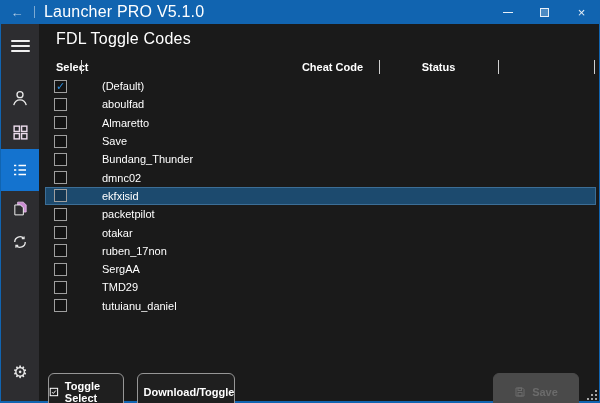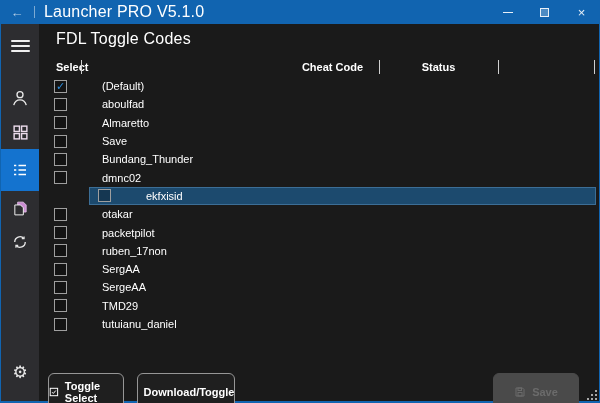--- a/index.html
+++ b/index.html
@@ -57,21 +57,21 @@
   .col-label { position: absolute; top: 1px; }
   .col-select { left: 17px; }
   .col-cheatcode { left: 26px; width: 298px; text-align: right; }
   .col-status { left: 340px; width: 119px; text-align: center; }
   .hdr-divider { position: absolute; top: 0; width: 1px; height: 14px; background: #cfcfcf; }
   .hd-1 { left: 42px; } .hd-2 { left: 340px; } .hd-3 { left: 459px; } .hd-4 { left: 555px; }
 
   
   #cheat-code-list { position: absolute; top: 53px; left: 6px; right: 3px; }
   .row { position: relative; height: 18.3px; display: flex; align-items: center; border: 1px solid transparent; }
-  .row.selected { background: var(--selected-row, #1c4a6e); border-color: var(--selected-border, #3c6e96); margin-left: 44px; }
+  .row.selected { background: var(--selected-row, #1c4a6e); border-color: var(--selected-border, #3c6e96); }
   .checkbox {
     position: absolute; left: 8px; width: 13px; height: 13px;
     border: 1px solid #9f9f9f; background: rgba(0,0,0,0.25);
     display: flex; align-items: center; justify-content: center;
     color: var(--check, #2e8fdf); font-size: 11px; font-weight: bold; line-height: 1;
   }
   .row-label { position: absolute; left: 56px; color: #ffffff; font-size: 11px; }
 
   
   .footer-btn {
@@ -206,42 +206,38 @@
     <span class="row-label">dmnc02</span>
   </div>
 
   <div class="row selected">
     <span class="checkbox"></span>
     <span class="row-label">ekfxisid</span>
   </div>
 
   <div class="row">
     <span class="checkbox"></span>
+    <span class="row-label">packetpilot</span>
+  </div>
+
+  <div class="row">
+    <span class="checkbox"></span>
     <span class="row-label">otakar</span>
   </div>
 
   <div class="row">
     <span class="checkbox"></span>
-    <span class="row-label">packetpilot</span>
-  </div>
-
-  <div class="row">
-    <span class="checkbox"></span>
     <span class="row-label">ruben_17non</span>
   </div>
 
   <div class="row">
     <span class="checkbox"></span>
     <span class="row-label">SergAA</span>
   </div>
 
-  <div class="row">
-    <span class="checkbox"></span>
-    <span class="row-label">SergeAA</span>
-  </div>
 
   <div class="row">
     <span class="checkbox"></span>
     <span class="row-label">TMD29</span>
   </div>
 
   <div class="row">
     <span class="checkbox"></span>
     <span class="row-label">tutuianu_daniel</span>
   </div>

